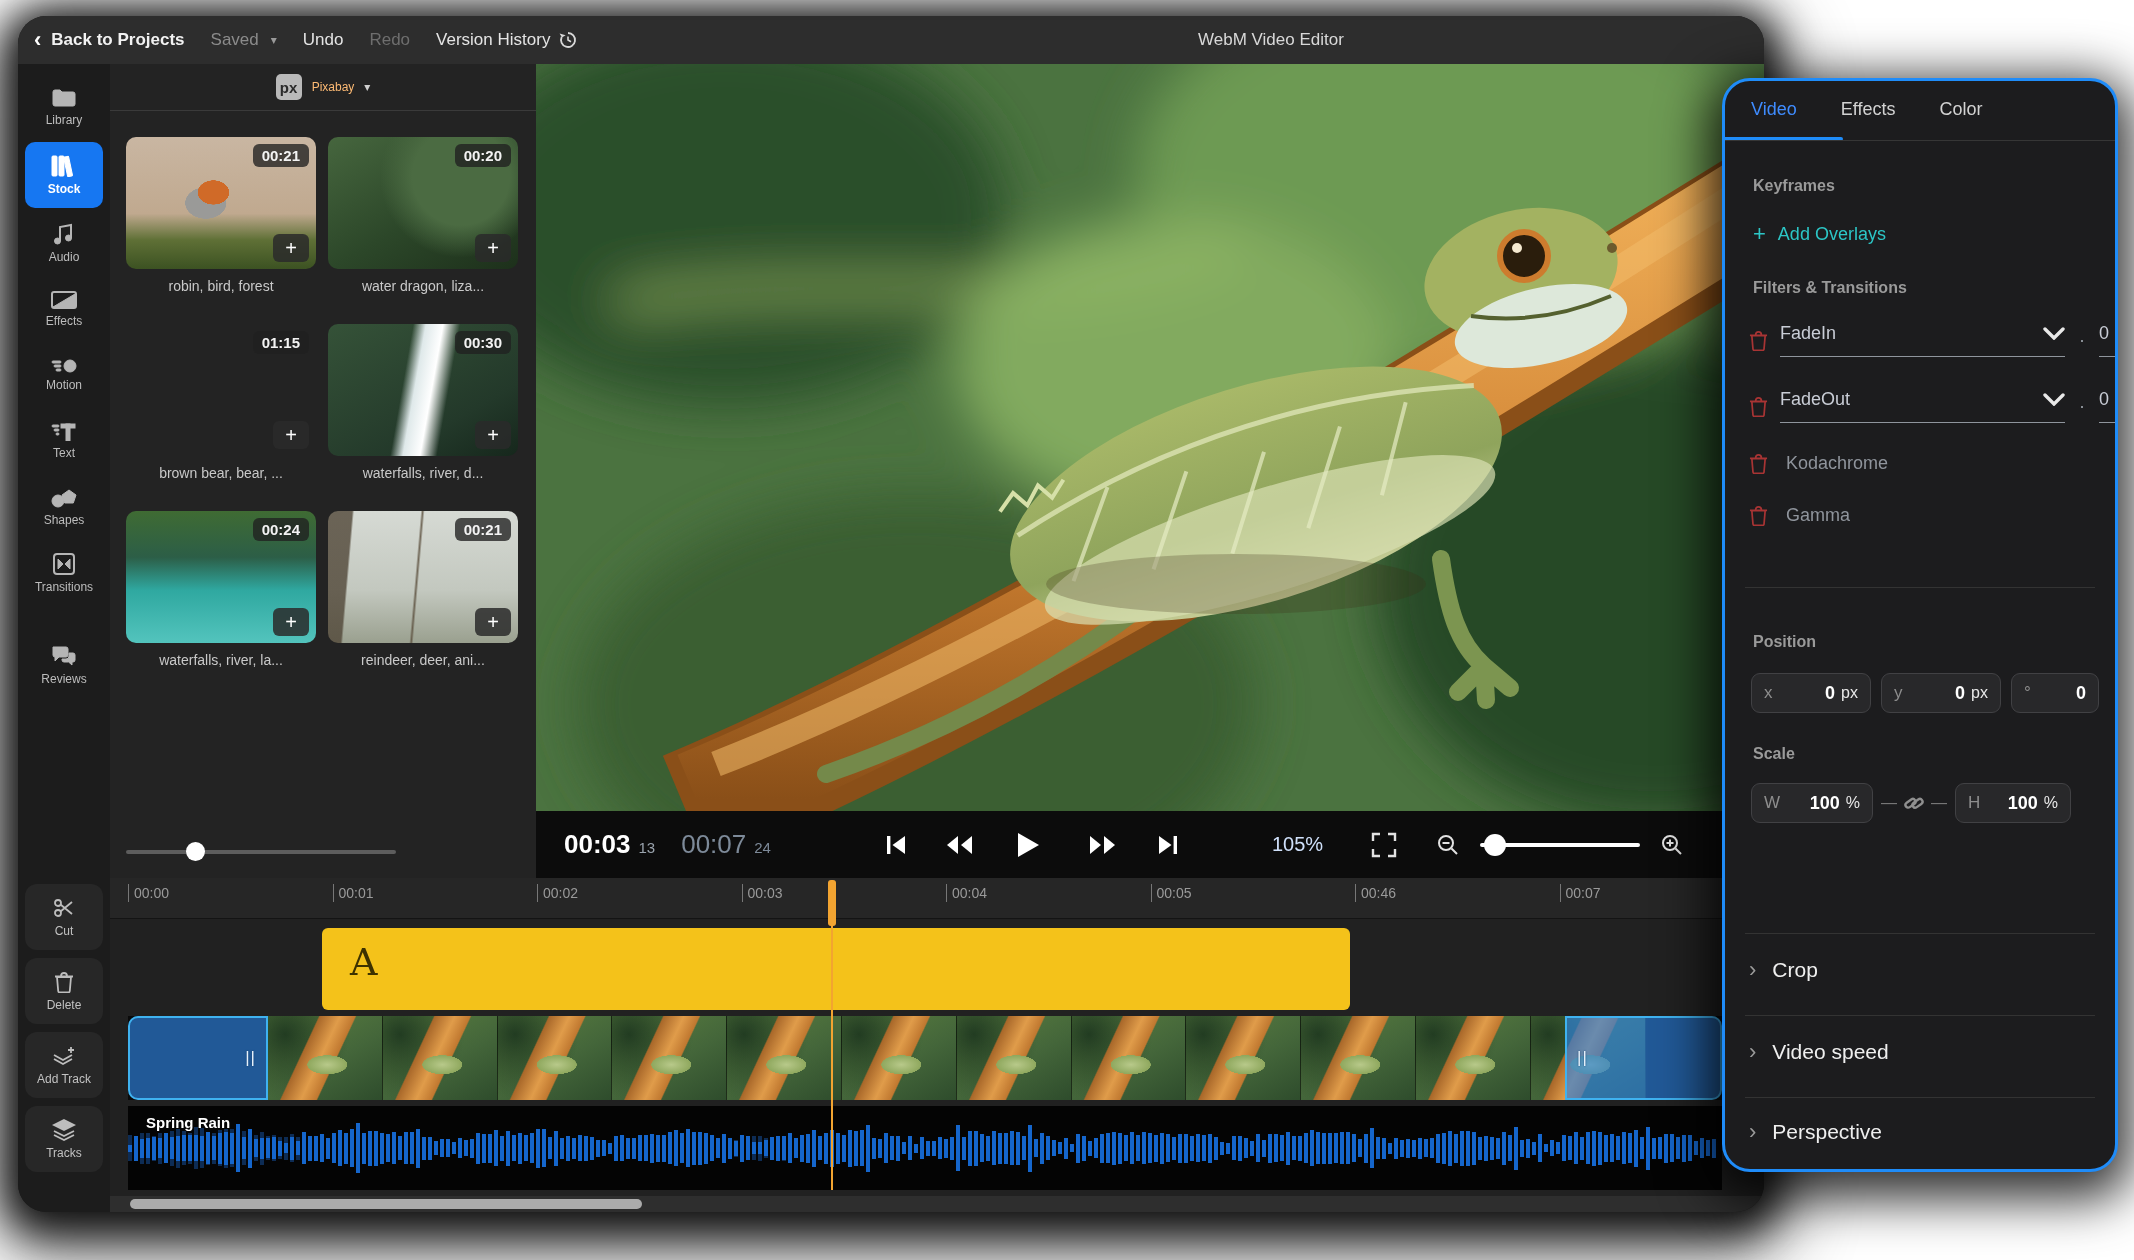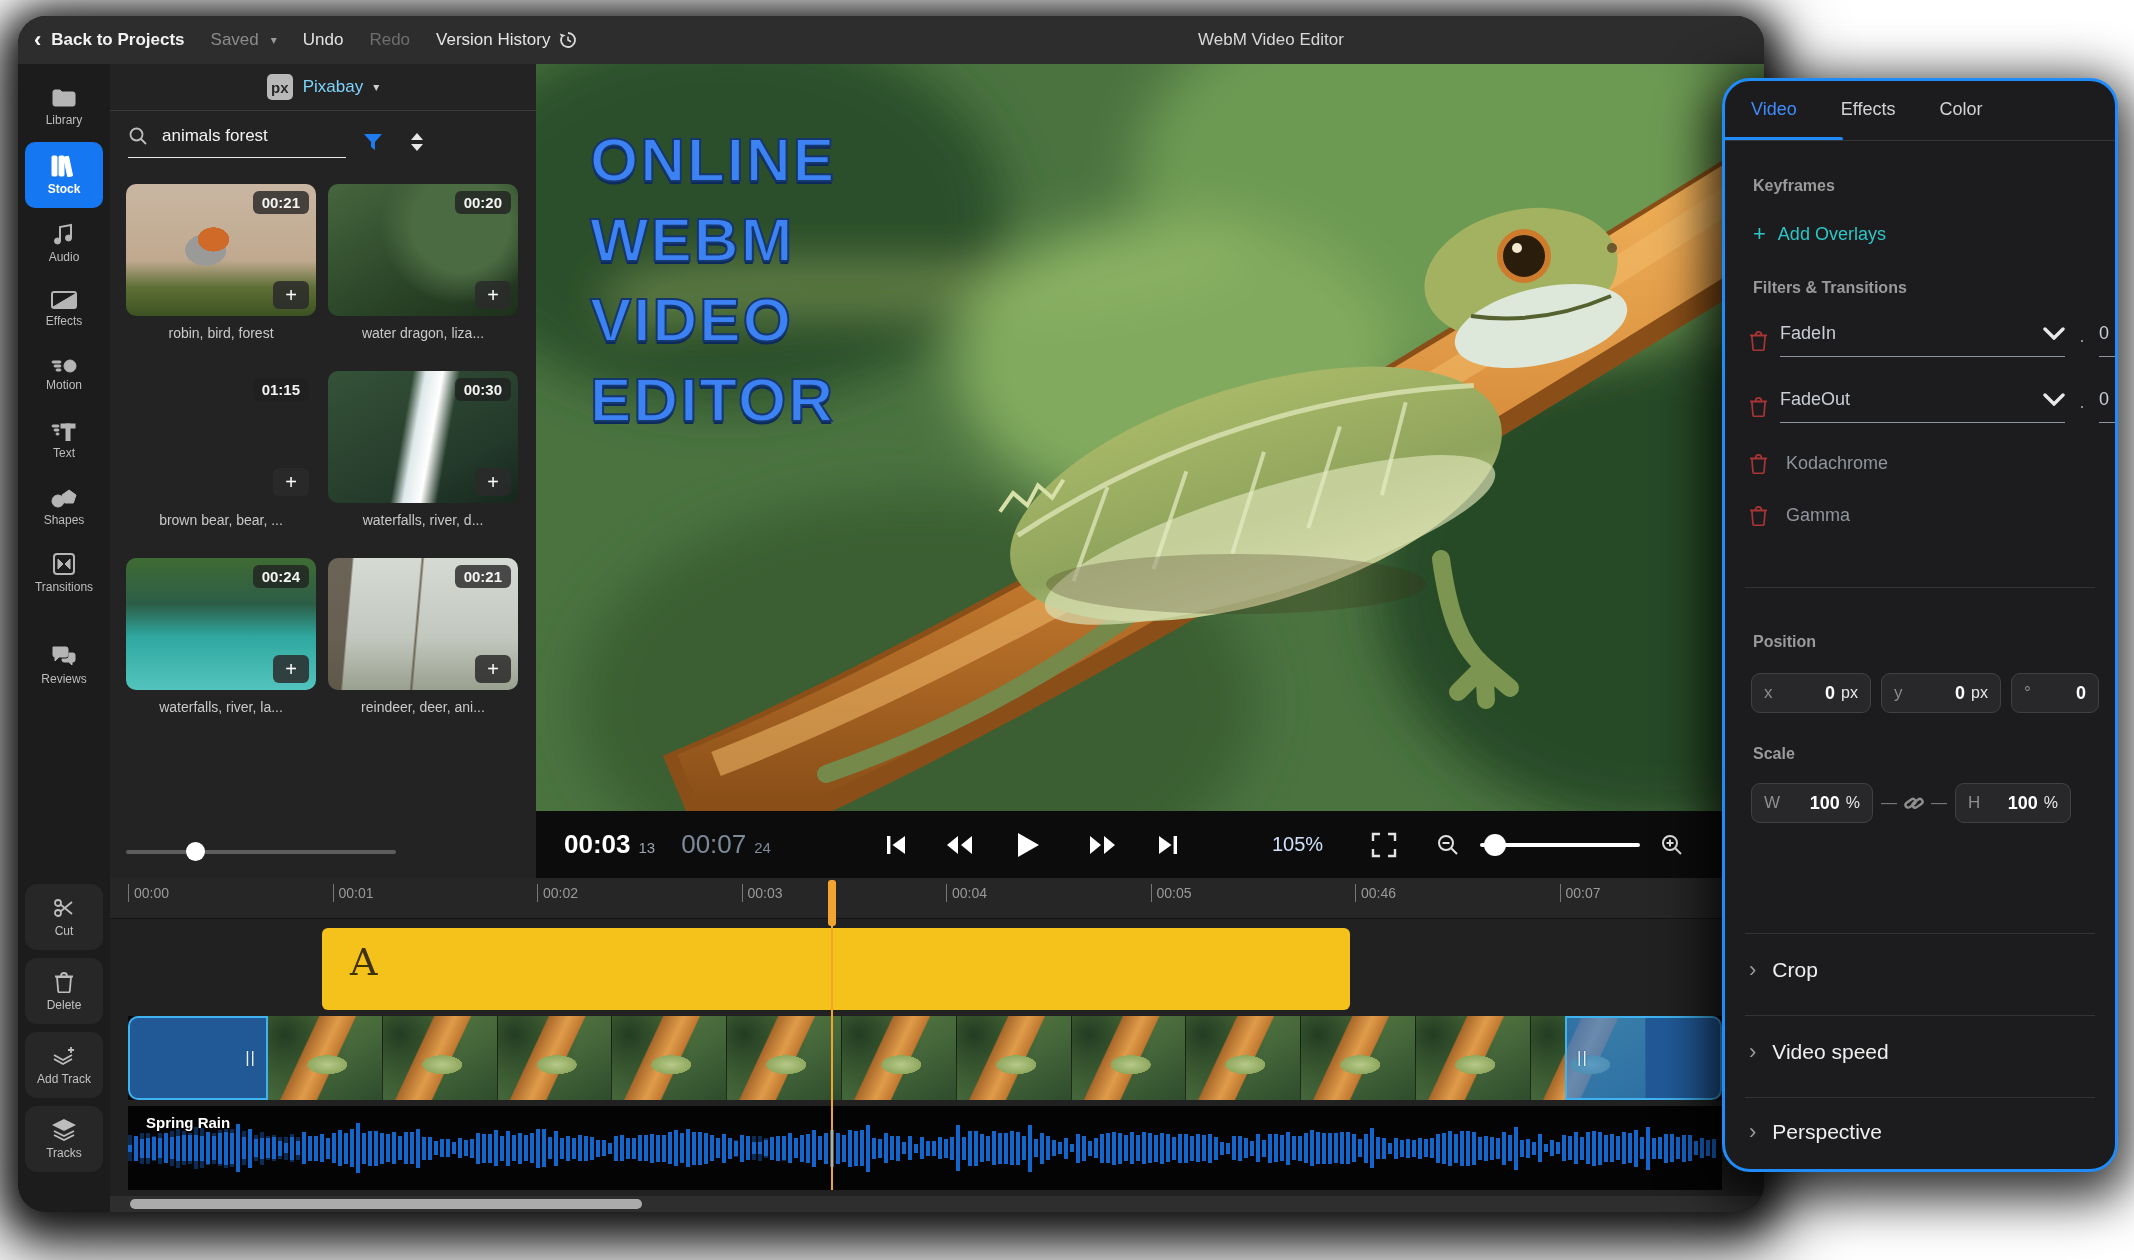--- a/index.html
+++ b/index.html
@@ -31,21 +31,21 @@
   .rail-item.active svg{stroke:#fff;fill:#fff}
   .rail-tools{position:absolute;left:7px;top:868px;display:flex;flex-direction:column;gap:8px}
   .tool-btn{width:78px;height:66px;background:#272727;border-radius:12px;display:flex;flex-direction:column;align-items:center;justify-content:center;gap:5px;cursor:pointer}
   .tool-btn .lbl{font-size:12px;color:#c2c2c2}
   .tool-btn svg{stroke:#bdbdbd;fill:none}
 
   
   .stock{position:absolute;left:92px;top:48px;width:426px;height:814px;background:#232323;box-sizing:border-box}
   .stock-head{height:46px;display:flex;align-items:center;justify-content:center;gap:10px;border-bottom:1px solid #3a3a3a}
   .px-logo{width:26px;height:26px;background:#b9b9b9;border-radius:5px;color:#2a2a2a;font-weight:bold;font-size:15px;display:flex;align-items:center;justify-content:center}
-  .provider{color:#7dd3fc;font-size:17px}
+  .provider{color:#fdba74;font-size:12px}
   .stock-search{display:flex;align-items:center;padding:14px 18px 0 18px;gap:10px}
   .search-box{display:flex;align-items:center;gap:12px;border-bottom:1.5px solid #e8e8e8;padding-bottom:10px;width:218px}
   .search-box input{background:transparent;border:none;outline:none;color:#f2f2f2;font-size:17px;width:170px;font-family:"Liberation Sans",sans-serif}
   .icon-btn{width:34px;height:30px;display:flex;align-items:center;justify-content:center;cursor:pointer}
   .grid{display:grid;grid-template-columns:190px 190px;column-gap:12px;row-gap:30px;padding:26px 0 0 16px}
   .card{width:190px;cursor:pointer}
   .thumb{position:relative;width:190px;height:132px;border-radius:10px;overflow:hidden}
   .dur{position:absolute;top:7px;right:7px;background:rgba(32,32,32,.78);border-radius:6px;padding:3px 9px;color:#f3f3f3;font-size:15px;font-weight:bold}
   .addbtn{position:absolute;bottom:7px;right:7px;width:36px;height:28px;background:rgba(42,42,42,.85);border-radius:6px;color:#fff;font-size:20px;display:flex;align-items:center;justify-content:center}
   .cap{margin-top:9px;text-align:center;color:#c9c9c9;font-size:14px}
@@ -260,40 +260,20 @@
         </svg>
       <span class="lbl">Tracks</span>
     </div>
   </div>
 
   <div class="stock">
     <div class="stock-head">
       <span class="px-logo">px</span>
       <span class="provider">Pixabay</span>
       <span class="caret" style="color:#cfcfcf">▾</span>
-    </div>
-    <div class="stock-search">
-      <div class="search-box">
-        <svg width="20" height="20" viewBox="0 0 20 20">
-            <circle cx="8.5" cy="8.5" r="6" fill="none" stroke="#bdbdbd" stroke-width="1.8"></circle>
-            <path d="M13 13 L18 18" stroke="#bdbdbd" stroke-width="1.8"></path>
-          </svg>
-        <input value="animals forest" style="">
-      </div>
-      <div class="icon-btn">
-        <svg width="20" height="18" viewBox="0 0 20 18">
-            <path d="M1 1 h18 l-7 8 v8 l-4-3 v-5 Z" fill="#1f7cf0"></path>
-          </svg>
-      </div>
-      <div class="icon-btn">
-        <svg width="14" height="18" viewBox="0 0 14 18">
-            <path d="M7 0 L13 7 H1 Z" fill="#e8e8e8"></path>
-            <path d="M7 18 L1 11 H13 Z" fill="#e8e8e8"></path>
-          </svg>
-      </div>
     </div>
 
     <div class="grid">
       <div class="card">
         <div class="thumb v1">
           <span class="dur">00:21</span>
           <span class="addbtn">+</span>
         </div>
         <div class="cap">robin, bird, forest</div>
       </div>
@@ -380,26 +360,20 @@
       </g>
       <ellipse cx="985" cy="210" rx="98" ry="64" fill="#a3b261" transform="rotate(-13 985 210)"></ellipse>
       <ellipse cx="1005" cy="262" rx="88" ry="38" fill="#dde8da" transform="rotate(-13 1005 262)"></ellipse>
       <path d="M1075 232 Q 1005 262 935 252" stroke="#55612f" stroke-width="4" fill="none"></path>
       <circle cx="988" cy="192" r="24" fill="#2a1d0c" stroke="#cd7c2e" stroke-width="6"></circle>
       <circle cx="981" cy="184" r="5" fill="#f5e9d0"></circle>
       <circle cx="1076" cy="184" r="5" fill="#6b5a2e"></circle>
       <path d="M905 495 C 912 545, 922 580, 948 602 M948 602 l-26 26 M948 602 l2 34 M948 602 l26 22" stroke="#7c9550" stroke-width="18" fill="none" stroke-linecap="round"></path>
       <ellipse cx="700" cy="520" rx="190" ry="30" fill="#3a2d12" opacity=".25"></ellipse>
     </svg>
-    <div class="overlay-text">
-      <div>ONLINE</div>
-      <div>WEBM</div>
-      <div>VIDEO</div>
-      <div>EDITOR</div>
-    </div>
   </div>
 
   <div class="playerbar">
     <div class="times">
       <span class="t-cur">00:03</span>
       <span class="t-cur-f">13</span>
       <span class="t-tot">00:07</span>
       <span class="t-tot-f">24</span>
     </div>
     <div class="tr-btn" style="left:338px">

